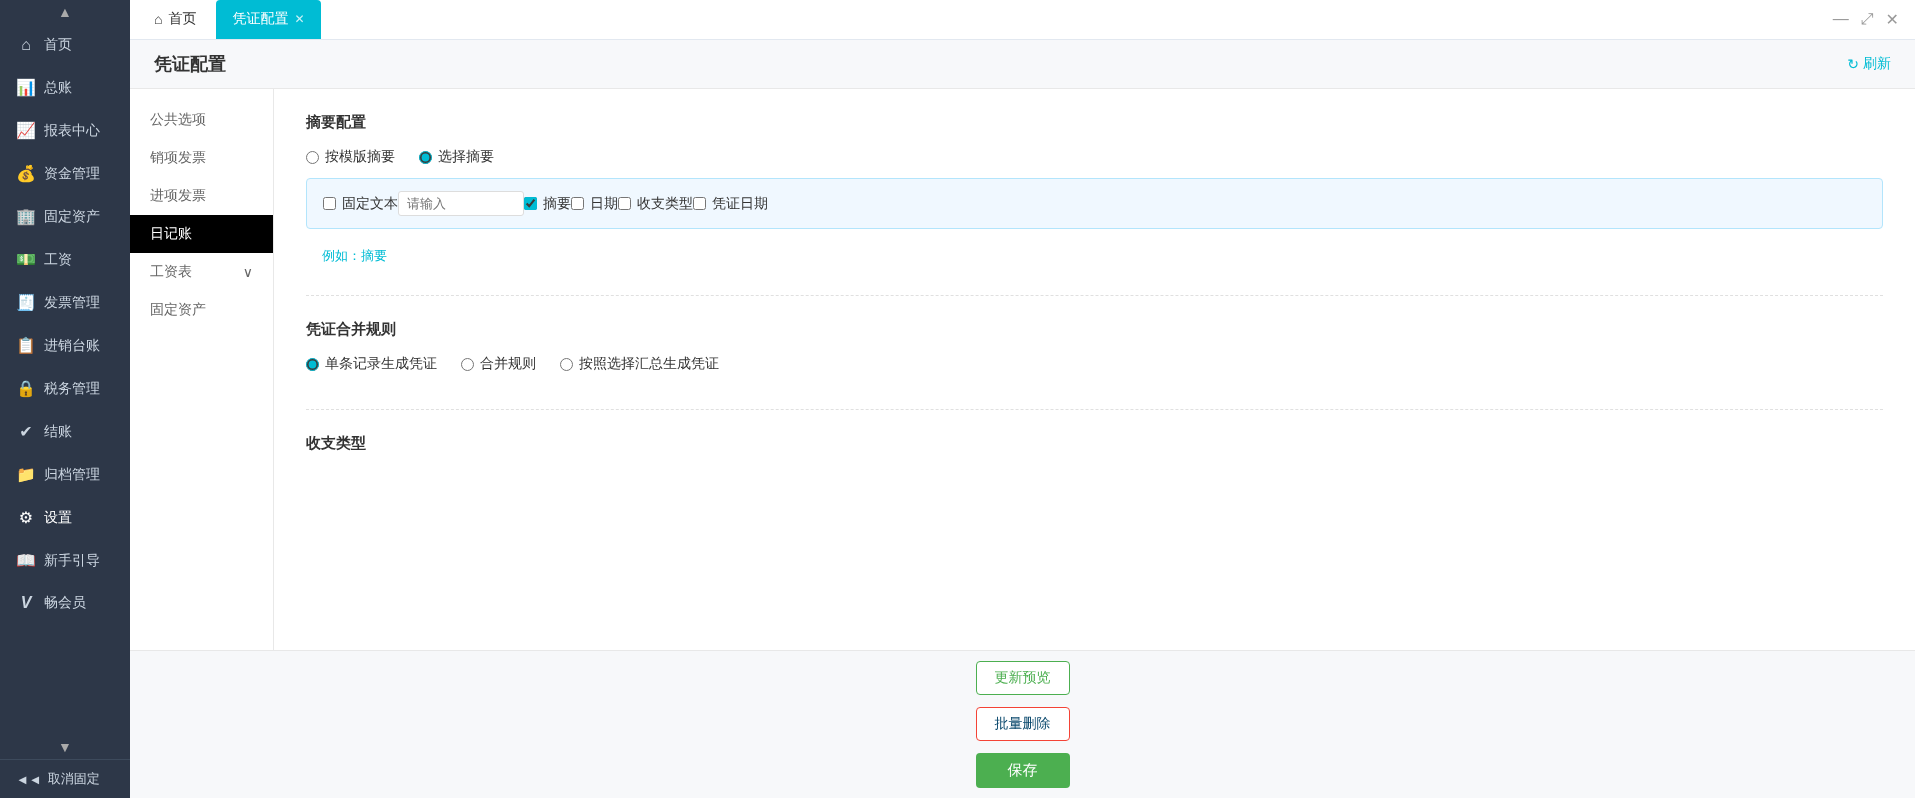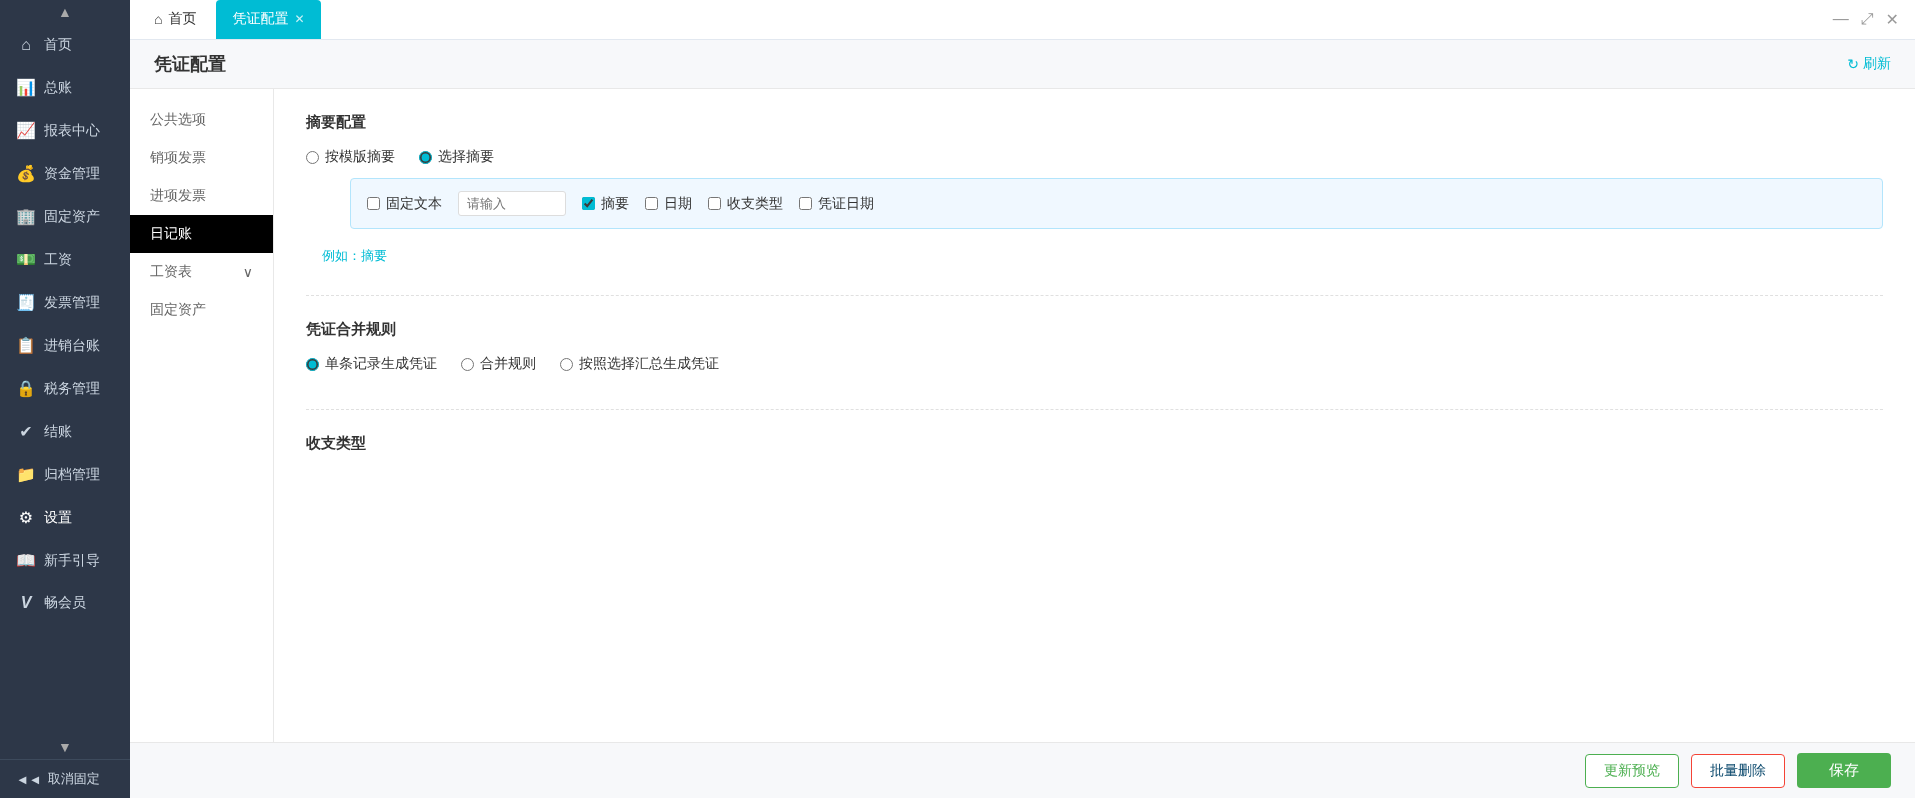--- a/index.html
+++ b/index.html
@@ -195,63 +195,62 @@
     }
     .radio-item input[type="radio"] {
       accent-color: #00bcd4;
       cursor: pointer;
     }
 
     
     .checkbox-row {
       display: flex;
       align-items: center;
-      gap: 16px;
       padding: 12px 16px;
       background: #f0f8ff;
       border: 1px solid #b3e5fc;
       border-radius: 4px;
       margin-top: 12px;
-      margin-left: 44px;
     }
     .checkbox-item {
       display: flex;
       align-items: center;
       gap: 6px;
       cursor: pointer;
     }
     .checkbox-item input[type="checkbox"] {
       accent-color: #00bcd4;
       cursor: pointer;
     }
     .fixed-text-input {
       border: 1px solid #ddd;
       border-radius: 3px;
       padding: 4px 8px;
       font-size: 13px;
       color: #999;
-      width: 108px;
+      width: 126px;
       outline: none;
     }
     .example-text {
       color: #00bcd4;
       font-size: 13px;
       margin-top: 12px;
       padding: 6px 16px;
     }
 
     
     .bottom-bar {
       display: flex;
       align-items: center;
       justify-content: flex-end;
       padding: 10px 24px;
       background: #f7f8fa;
       border-top: 1px solid #e8e8e8;
       gap: 12px;
+      flex-direction: column;
     }
     .btn {
       padding: 7px 18px;
       border-radius: 4px;
       border: none;
       cursor: pointer;
       font-size: 14px;
     }
     .btn-outline-green {
       background: #fff;

